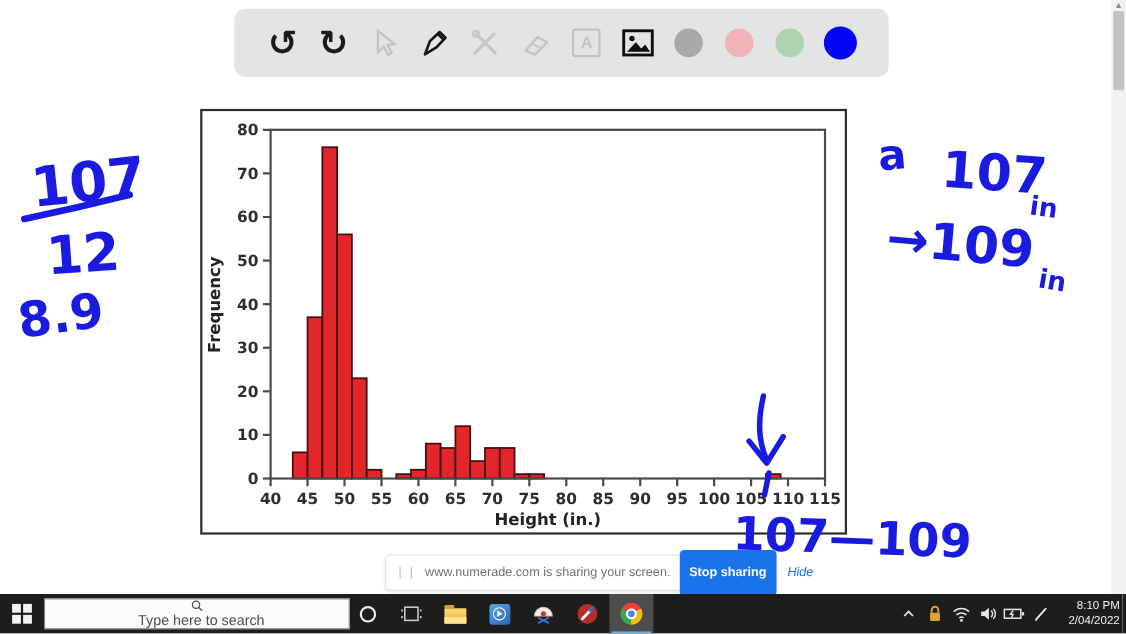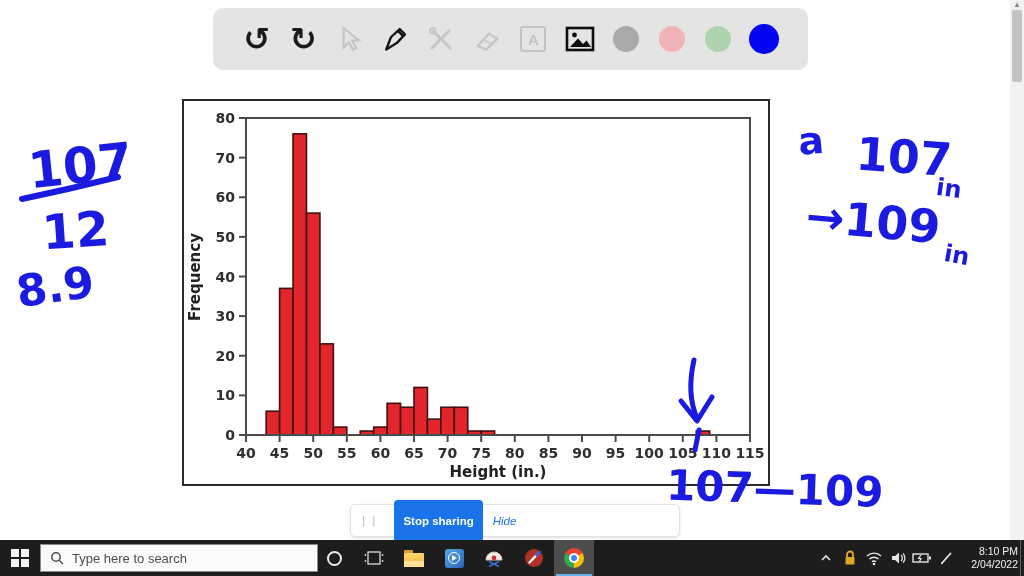--- a/index.html
+++ b/index.html
@@ -46,21 +46,21 @@
   .stop-btn { background:#1a73e8; color:#fff; border:none; border-radius:4px; font-size:11.5px; font-weight:bold;
               padding:15px 9px; margin-left:8px; cursor:pointer; white-space:nowrap; }
   .hide-link { color:#1a73e8; font-size:11.5px; margin-left:10px; cursor:pointer;font-style:italic; }
 
   
   .taskbar { position:absolute; left:0; top:540px; width:1024px; height:36px; background:#1d1d1d; z-index:10; }
   .start-btn { position:absolute; left:0; top:0; width:40px; height:36px; display:flex; align-items:center; justify-content:center; cursor:pointer; }
   .win-logo { display:grid; grid-template-columns:8px 8px; grid-template-rows:8px 8px; gap:2px; }
   .win-logo span { background:#f2f2f2; }
   .search-box { position:absolute; left:40px; top:4px; width:278px; height:28px; background:#fbfbfb; border:1px solid #8a8a8a;
-                display:flex; align-items:center; padding:0 9px; }
+                display:flex; align-items:center; padding:0 9px;flex-direction:column; }
   .search-box .ph { color:#4d4d4d; font-size:13px; margin-left:8px; }
   .app-row { position:absolute; left:314px; top:0; height:36px; display:flex; }
   .app { width:40px; height:36px; display:flex; align-items:center; justify-content:center; cursor:pointer; position:relative; }
   .app.active { background:#4d4d4d; }
   .app.active::after { content:""; position:absolute; left:2px; right:2px; bottom:0; height:2px; background:#6cb2e8; }
   .cortana-ring { width:15px; height:15px; border:2px solid #ececec; border-radius:50%; }
   .folder { position:relative; width:20px; height:14px; background:linear-gradient(180deg,#ffd76e,#f0b43e); border-radius:1px; margin-top:3px; }
   .folder::before { content:""; position:absolute; top:-3px; left:0; width:9px; height:3px; background:#d79b3a; border-radius:1px 1px 0 0; }
   .folder::after { content:""; position:absolute; left:0; bottom:0; width:100%; height:6px; background:#ffe296; }
   .player-tile { width:19px; height:19px; border-radius:3px; background:linear-gradient(135deg,#55aae2,#2b62b8);
@@ -234,20 +234,21 @@
       </g>
     </svg>
 
     <div class="scrollbar">
       <div class="scroll-up">▲</div>
       <div class="scroll-thumb"></div>
     </div>
 
     <div class="share-bar">
       <span class="drag-handle">❘❘</span>
+      <span class="share-msg">www.numerade.com is sharing your screen.</span>
       <button class="stop-btn">Stop sharing</button>
       <span class="hide-link">Hide</span>
     </div>
   </div>
 
   <div class="taskbar">
     <div class="start-btn">
       <div class="win-logo">
           <span></span>
           <span></span>

